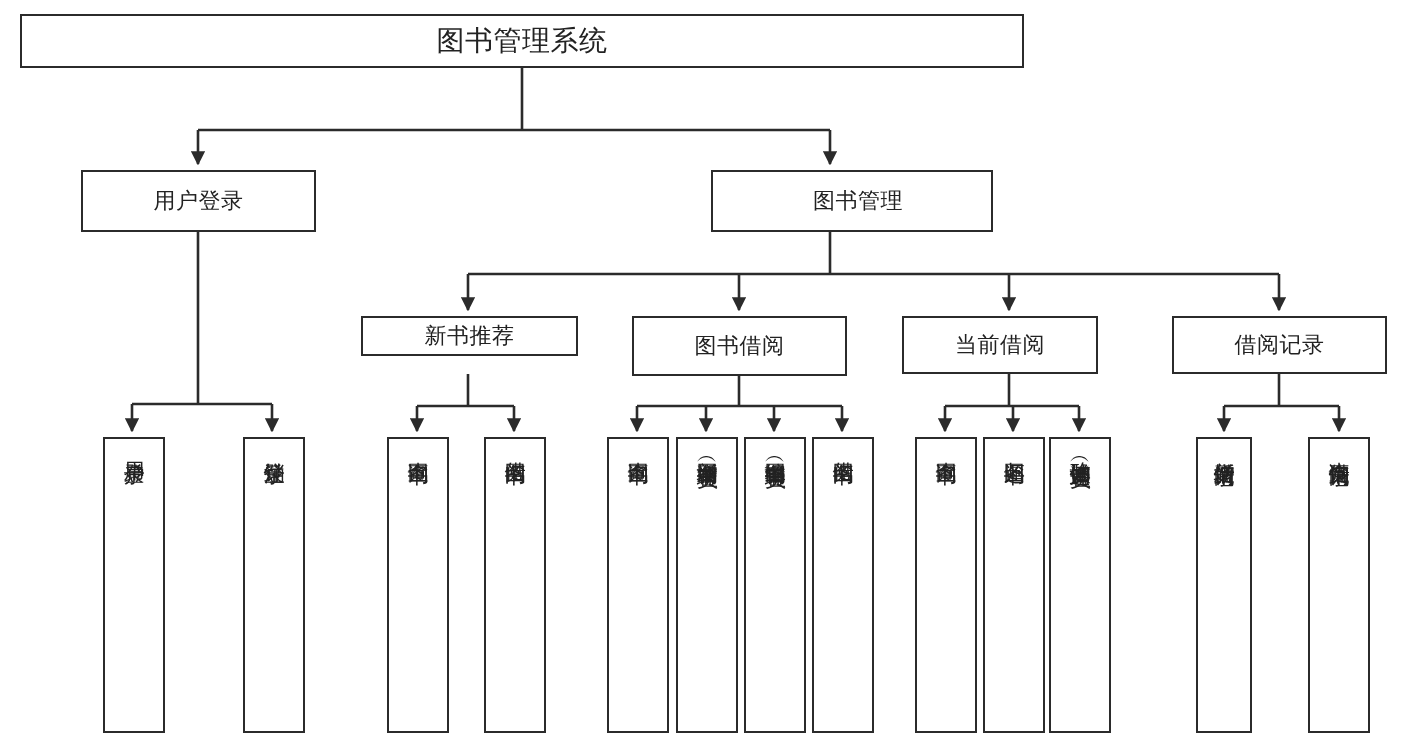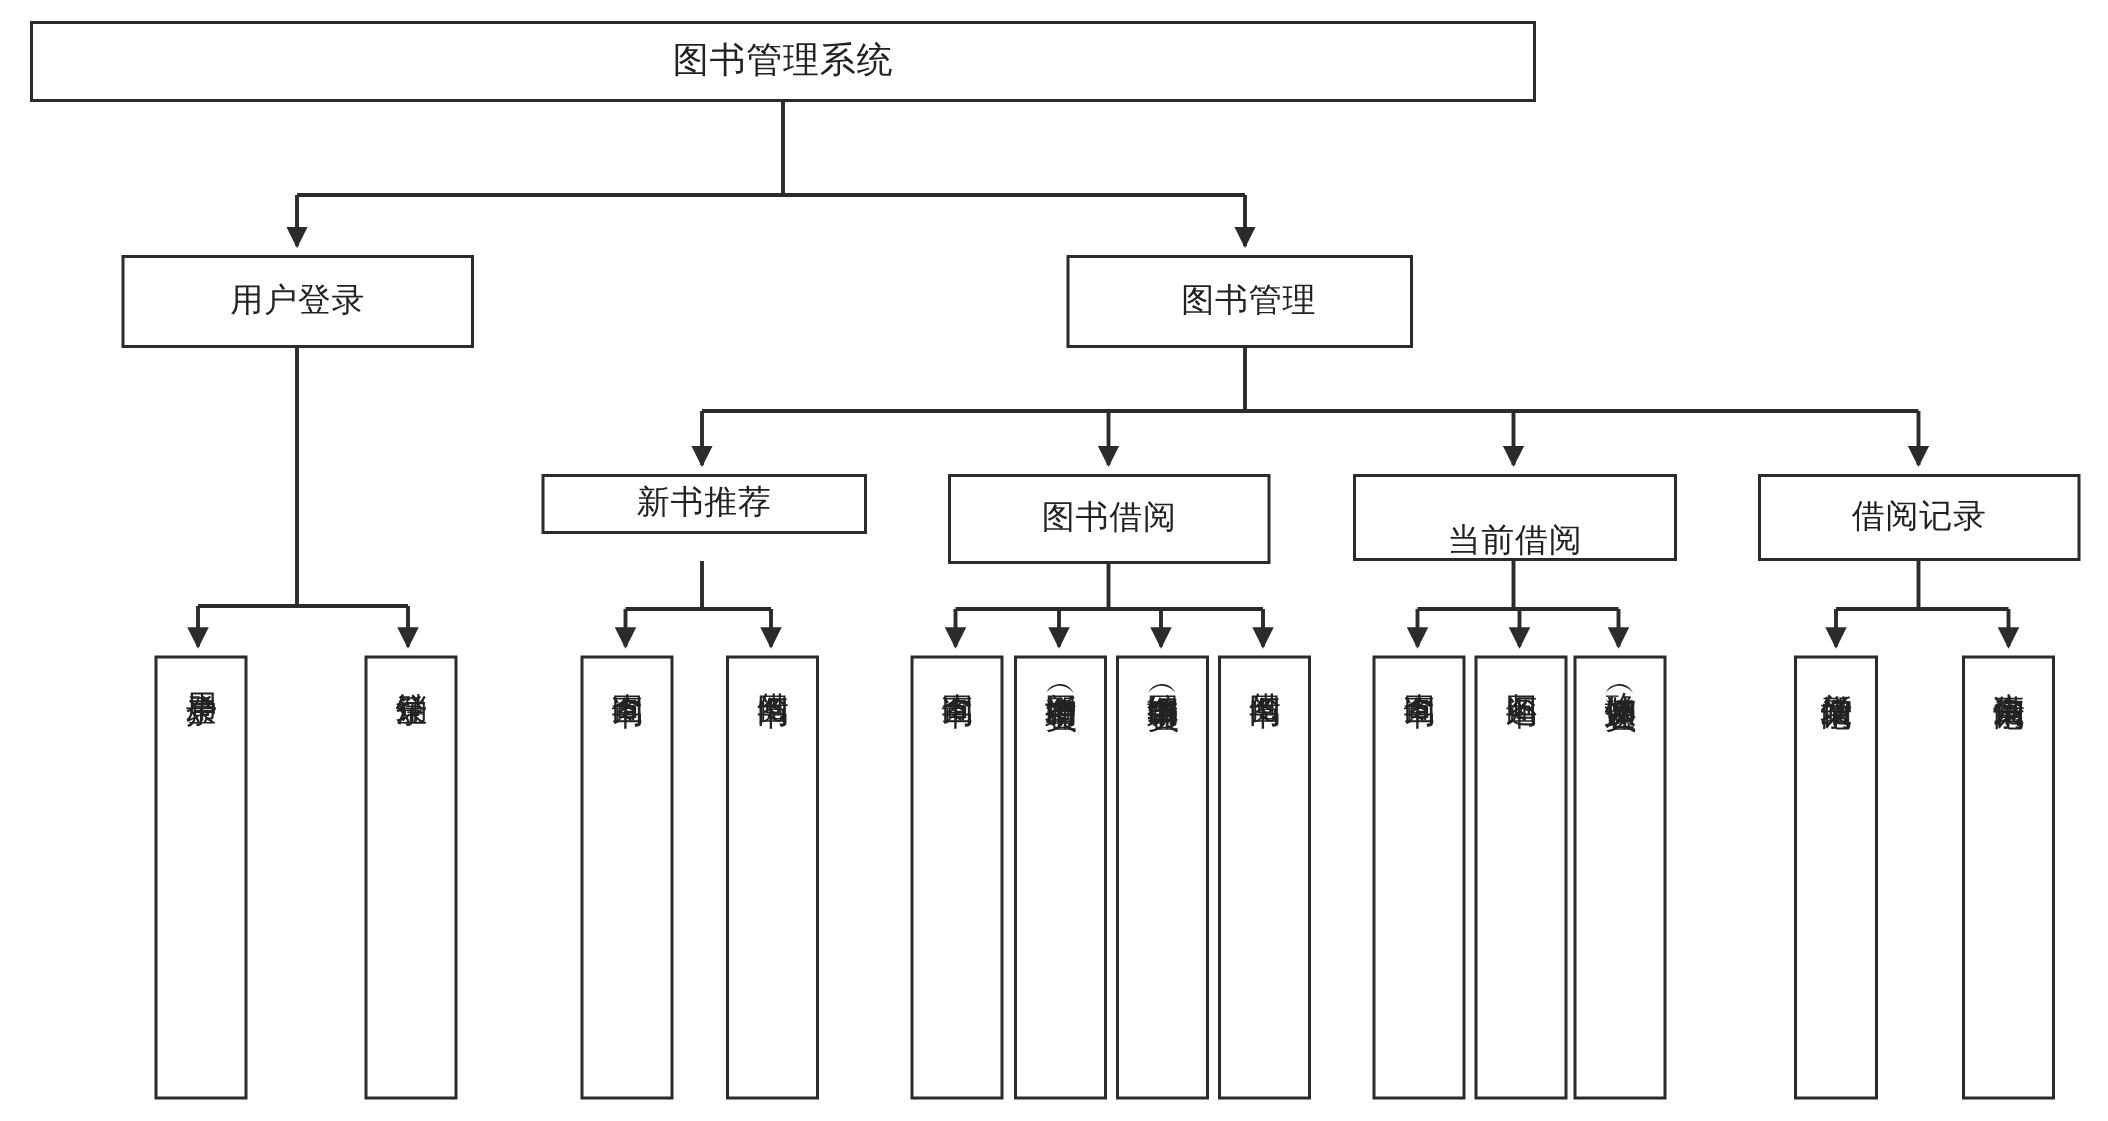--- a/index.html
+++ b/index.html
@@ -42,21 +42,21 @@
     line-height: 1.05;
     color: #222222;
     white-space: pre-wrap;
   }
   
   .node.horiz .node-label {
     font-size: 22px;
     letter-spacing: 0.5px;
   }
   .node.root .node-label {
-    font-size: 24px;
+    font-size: 28px;
   }
   
   .node.vert {
     align-items: flex-start;
     justify-content: center;
     padding-top: 6px;
   }
   .node.vert .node-label {
     writing-mode: vertical-rl;
     text-orientation: upright;
@@ -130,31 +130,31 @@
     </g>
   </svg>
 
   <div class="node horiz root" style="left:20px; top:14px; width:1004px; height:54px;">
     <span class="node-label">图书管理系统</span>
   </div>
 
   <div class="node horiz" style="left:81px; top:170px; width:235px; height:62px;">
     <span class="node-label">用户登录</span>
   </div>
-  <div class="node horiz" style="left:711px; top:170px; width:231px; height:62px;padding-left:12px;">
+  <div class="node horiz" style="left:711px; top:170px; width:282px; height:62px;padding-left:12px;">
     <span class="node-label">图书管理</span>
   </div>
 
   <div class="node horiz" style="left:361px; top:316px; width:217px; height:40px;">
     <span class="node-label">新书推荐</span>
   </div>
   <div class="node horiz" style="left:632px; top:316px; width:215px; height:60px;">
     <span class="node-label">图书借阅</span>
   </div>
-  <div class="node horiz" style="left:902px; top:316px; width:216px; height:58px;align-items:flex-end;">
+  <div class="node horiz" style="left:902px; top:316px; width:196px; height:58px;">
     <span class="node-label">当前借阅</span>
   </div>
   <div class="node horiz" style="left:1172px; top:316px; width:215px; height:58px;">
     <span class="node-label">借阅记录</span>
   </div>
 
   <div class="node vert" style="left:103px; top:437px; width:62px; height:296px;">
     <span class="node-label">用户登录</span>
   </div>
   <div class="node vert" style="left:243px; top:437px; width:62px; height:296px;">

